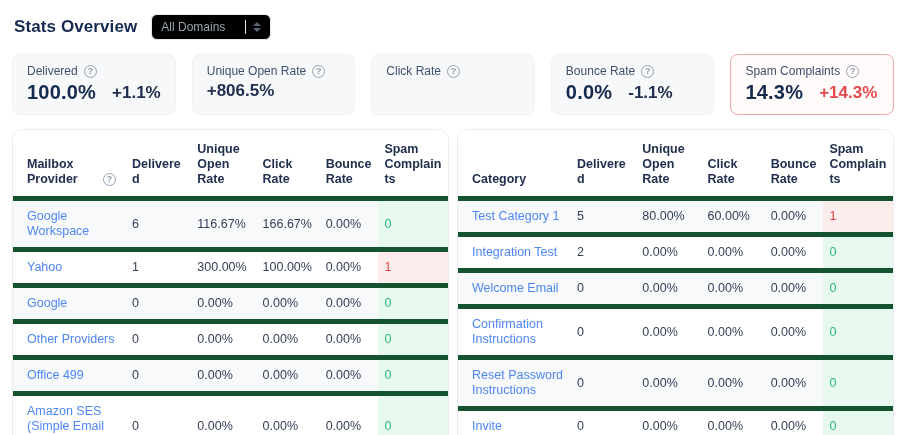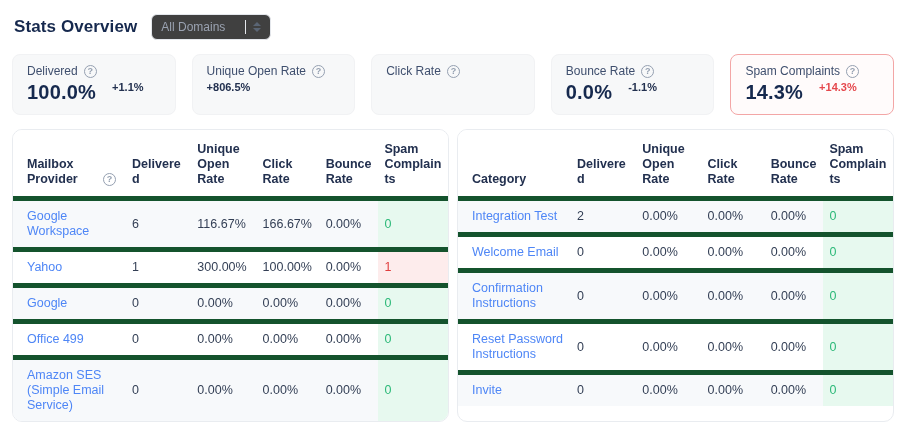--- a/index.html
+++ b/index.html
@@ -10,21 +10,21 @@
     color: #2b3a55;
     overflow: hidden;
   }
   .page { padding: 10px 12px 0 12px; }
 
   
   .header-row { display: flex; align-items: center; gap: 14px; margin: 4px 0 14px 2px; text-align: center; }
   .page-title { font-size: 17px; font-weight: 800; color: #16294e; letter-spacing: .1px; }
   .domain-select {
     display: inline-flex; align-items: center; gap: 9px;
-    border: 1px solid #e4e7ec; border-radius: 6px; background: #404040;
+    border: 1px solid #e4e7ec; border-radius: 6px; background: #000000;
     padding: 5px 9px; cursor: pointer; min-width: 120px; justify-content: space-between;
   }
   .domain-select .val { font-size: 12px; color: #9aa2b1; }
   .sel-right { display: inline-flex; align-items: center; gap: 7px; }
   .sel-divider { width: 1px; height: 14px; background: #e4e7ec; }
   .updown { display: inline-flex; flex-direction: column; gap: 2px; }
   .updown i { display: block; width: 0; height: 0; border-left: 4px solid transparent; border-right: 4px solid transparent; }
   .updown .up { border-bottom: 4px solid #5a6575; }
   .updown .down { border-top: 4px solid #5a6575; }
 
@@ -35,23 +35,23 @@
     border-radius: 8px; padding: 9px 14px 10px 14px; min-height: 57px;
   }
   .stat-card.alert { background: #fffbfb; border: 1px solid #f3a6a6; }
   .stat-label-row { display: flex; align-items: center; gap: 6px; margin-bottom: 3px; }
   .stat-label { font-size: 12px; color: #3f4f6e; }
   .help-icon {
     display: inline-flex; align-items: center; justify-content: center;
     width: 13px; height: 13px; border: 1px solid #95a0b1; border-radius: 50%;
     font-size: 9px; color: #95a0b1; flex: 0 0 auto; font-weight: 700;
   }
-  .stat-value-row { display: flex; align-items: flex-start; gap: 16px; }
+  .stat-value-row { display: flex; align-items: center; gap: 16px; }
   .stat-value { font-size: 20px; font-weight: 800; color: #16294e; letter-spacing: .2px; }
-  .stat-delta { font-size: 11px; font-weight: 600; color: #22304f; }
+  .stat-delta { font-size: 17px; font-weight: 600; color: #22304f; }
   .stat-card.alert .stat-delta { color: #e5484d; }
 
   
   .tables-row { display: flex; gap: 8px; align-items: stretch; }
   .table-col { flex: 1; display: flex; flex-direction: column; min-width: 0; }
   .table-card {
     flex: 1; border: 1px solid #e9ecf0; border-radius: 10px;
     overflow: hidden; background: #fff;
   }
   table { width: 100%; border-collapse: collapse; table-layout: fixed; }
@@ -181,20 +181,28 @@
               </tr>
               <tr>
                 <td class="name-cell"><a class="row-link">Google</a></td>
                 <td class="num-cell">0</td>
                 <td class="num-cell">0.00%</td>
                 <td class="num-cell">0.00%</td>
                 <td class="num-cell">0.00%</td>
                 <td class="spam ok">0</td>
               </tr>
               <tr>
+                <td class="name-cell"><a class="row-link">Other Providers</a></td>
+                <td class="num-cell">0</td>
+                <td class="num-cell">0.00%</td>
+                <td class="num-cell">0.00%</td>
+                <td class="num-cell">0.00%</td>
+                <td class="spam ok">0</td>
+              </tr>
+              <tr>
                 <td class="name-cell"><a class="row-link">Office 499</a></td>
                 <td class="num-cell">0</td>
                 <td class="num-cell">0.00%</td>
                 <td class="num-cell">0.00%</td>
                 <td class="num-cell">0.00%</td>
                 <td class="spam ok">0</td>
               </tr>
               <tr>
                 <td class="name-cell"><a class="row-link">Amazon SES (Simple Email Service)</a></td>
                 <td class="num-cell">0</td>
@@ -216,20 +224,28 @@
                 <th><span>Category</span></th>
                 <th><span>Delivered</span></th>
                 <th><span>Unique Open Rate</span></th>
                 <th><span>Click Rate</span></th>
                 <th><span>Bounce Rate</span></th>
                 <th><span>Spam Complaints</span></th>
               </tr>
             </thead>
             <tbody>
               <tr>
+                <td class="name-cell"><a class="row-link">Test Category 1</a></td>
+                <td class="num-cell">5</td>
+                <td class="num-cell">80.00%</td>
+                <td class="num-cell">60.00%</td>
+                <td class="num-cell">0.00%</td>
+                <td class="spam alert">1</td>
+              </tr>
+              <tr>
                 <td class="name-cell"><a class="row-link">Integration Test</a></td>
                 <td class="num-cell">2</td>
                 <td class="num-cell">0.00%</td>
                 <td class="num-cell">0.00%</td>
                 <td class="num-cell">0.00%</td>
                 <td class="spam ok">0</td>
               </tr>
               <tr>
                 <td class="name-cell"><a class="row-link">Welcome Email</a></td>
                 <td class="num-cell">0</td>

